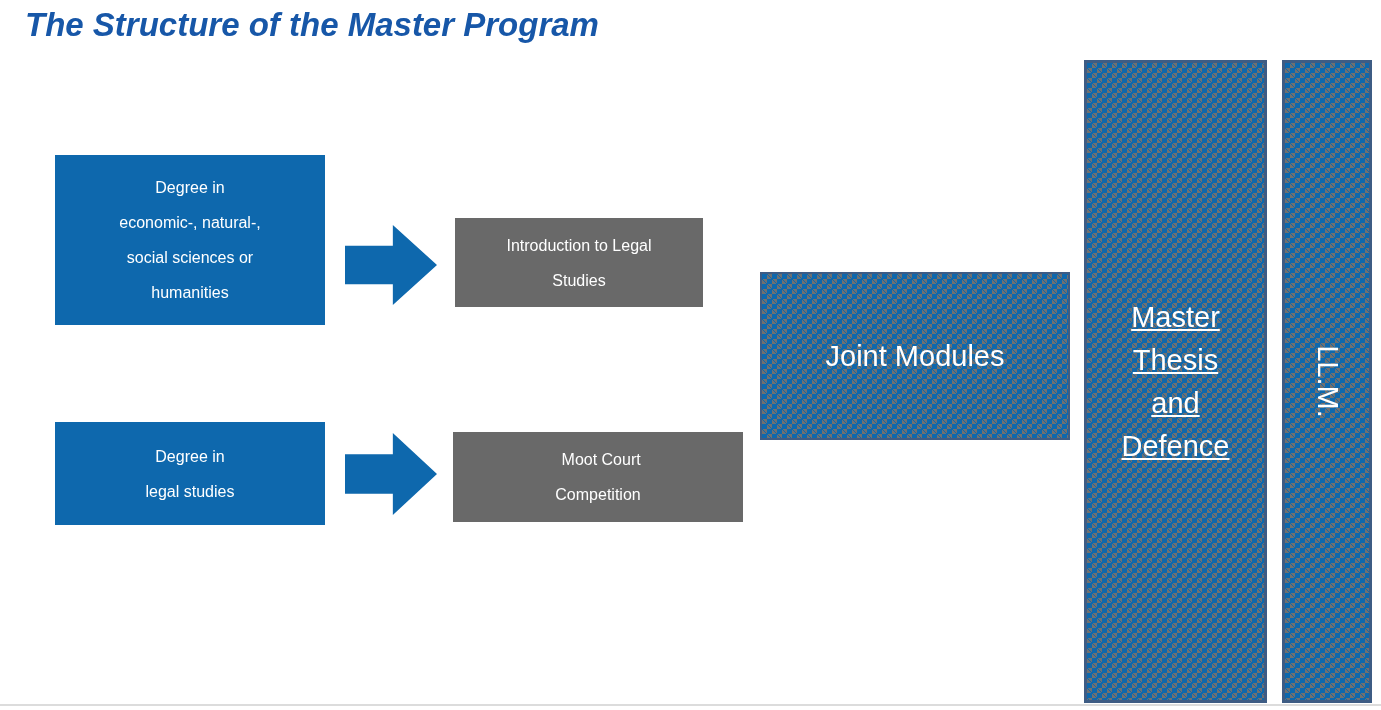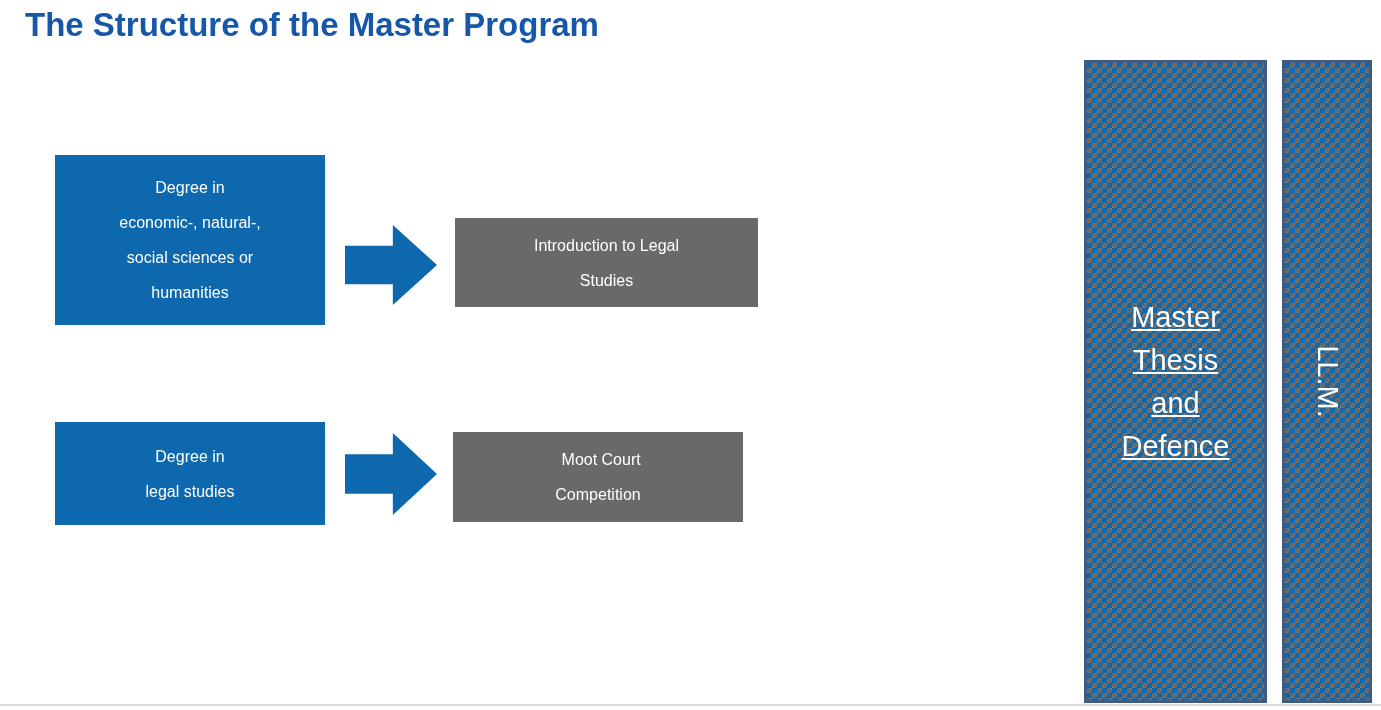--- a/index.html
+++ b/index.html
@@ -24,20 +24,21 @@
 
   .slide-title {
     position: absolute;
     left: 25px;
     top: 6px;
     font-size: 33px;
     font-weight: 700;
     color: var(--title-blue);
     letter-spacing: 0px;
     white-space: nowrap;
+    font-style: italic;
   }
 
   .box {
     position: absolute;
     display: flex;
     align-items: center;
     justify-content: center;
     text-align: center;
     color: #ffffff;
   }
@@ -50,21 +51,21 @@
   .gray-solid { background: var(--box-gray); }
 
   .blue-solid .box-text,
   .gray-solid .box-text {
     font-size: 16px;
     line-height: 35px;
   }
 
   .degree-sciences { left: 55px;  top: 155px; width: 270px; height: 170px; }
   .degree-legal    { left: 55px;  top: 422px; width: 270px; height: 103px; }
-  .intro-legal     { left: 455px; top: 218px; width: 303px; height: 89px; }
+  .intro-legal     { left: 455px; top: 218px; width: 248px; height: 89px; }
   .moot-court      { left: 453px; top: 432px; width: 290px; height: 90px; text-align: right; }
 
   .arrow {
     position: absolute;
     background: var(--box-blue);
     clip-path: polygon(0 26%, 52% 26%, 52% 0, 100% 50%, 52% 100%, 52% 74%, 0 74%);
   }
   .arrow-1 { left: 345px; top: 225px; width: 92px; height: 80px; }
   .arrow-2 { left: 345px; top: 433px; width: 92px; height: 82px; }
 
@@ -129,20 +130,23 @@
   <div class="box gray-solid intro-legal">
     <span class="box-text">Introduction to Legal
 Studies</span>
   </div>
 
   <div class="box gray-solid moot-court">
     <span class="box-text">Moot Court
 Competition</span>
   </div>
 
+  <div class="box pattern joint-modules">
+    <span class="box-text">Joint Modules</span>
+  </div>
 
   <div class="box pattern master-thesis">
     <span class="box-text">Master
 Thesis
 and
 Defence</span>
   </div>
 
   <div class="box pattern llm-column">
     <span class="box-text">LL.M.</span>

